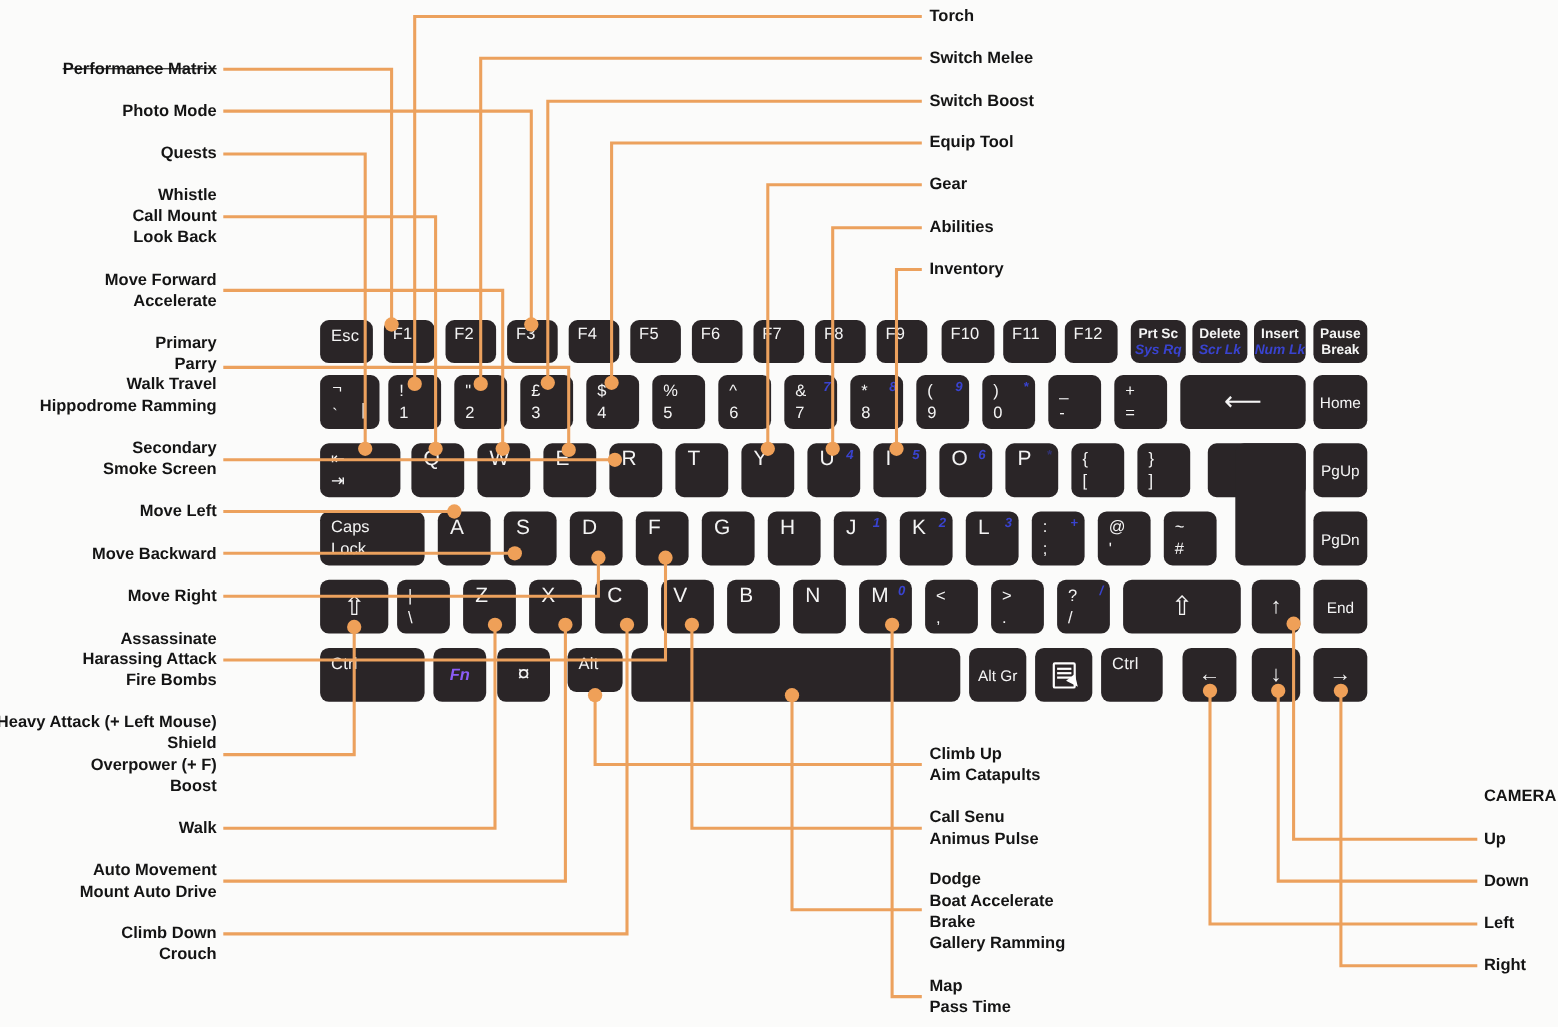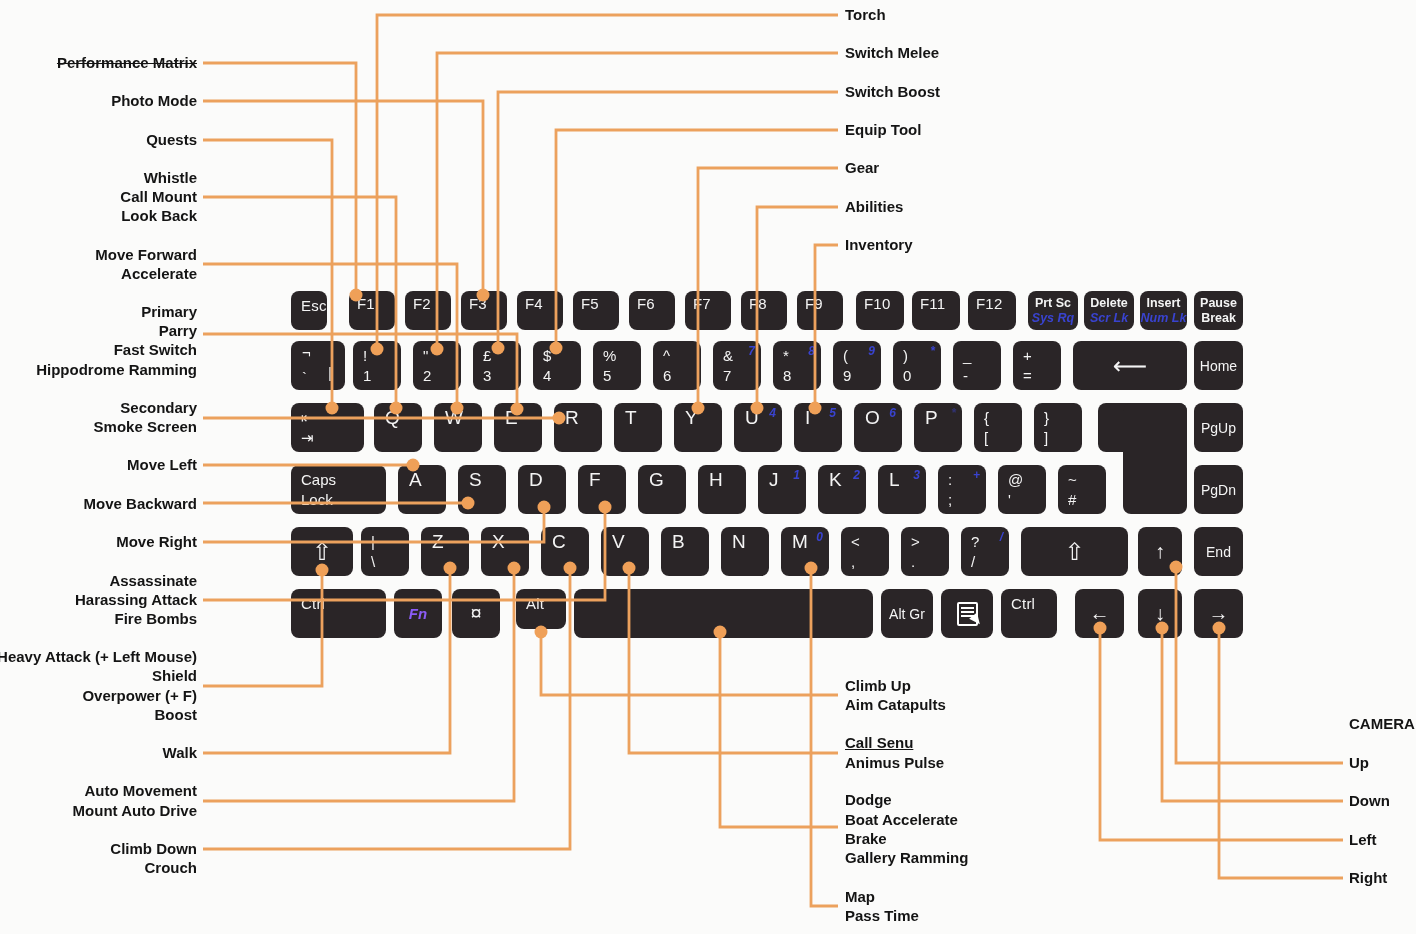--- a/index.html
+++ b/index.html
@@ -33,21 +33,21 @@
   .menu-ic .mcur{position:absolute;right:-7px;bottom:-6px;width:0;height:0;
                  border:5px solid transparent;border-top:11px solid #fff;transform:rotate(-38deg);}
   .lab{position:absolute;font-weight:bold;font-size:15px;color:#141414;white-space:nowrap;line-height:20px;}
   .lab.strike{text-decoration:line-through;}
 </style>
 </head>
 <body>
 
 <div id="stage">
   <div id="keys">
-      <div class="k ctrl" style="left: 291px; top: 291px; width: 36px; height: 39px;">
+      <div class="k ctrl" style="left: 291px; top: 291px; width: 48px; height: 39px;">
         <span class="cap">Esc</span>
       </div>
       <div class="k f" style="left: 349px; top: 291px; width: 46px; height: 39px;">
         <span class="cap">F1</span>
       </div>
       <div class="k f" style="left: 405px; top: 291px; width: 46px; height: 39px;">
         <span class="cap">F2</span>
       </div>
       <div class="k f" style="left: 461px; top: 291px; width: 46px; height: 39px;">
         <span class="cap">F3</span>
@@ -501,21 +501,21 @@
       <div class="lab strike" style="top: 53px; right: 1219px;">Performance Matrix</div>
       <div class="lab" style="top: 91px; right: 1219px;">Photo Mode</div>
       <div class="lab" style="top: 130px; right: 1219px;">Quests</div>
       <div class="lab" style="top: 168px; right: 1219px;">Whistle</div>
       <div class="lab" style="top: 187px; right: 1219px;">Call Mount</div>
       <div class="lab" style="top: 206px; right: 1219px;">Look Back</div>
       <div class="lab" style="top: 245px; right: 1219px;">Move Forward</div>
       <div class="lab" style="top: 264px; right: 1219px; margin-left: 44px;">Accelerate</div>
       <div class="lab" style="top: 302px; right: 1219px;">Primary</div>
       <div class="lab" style="top: 321px; right: 1219px;">Parry</div>
-      <div class="lab" style="top: 340px; right: 1219px;">Fast Switch</div>
+      <div class="lab" style="top: 340px; right: 1219px;">Walk Travel</div>
       <div class="lab" style="top: 360px; right: 1219px;">Hippodrome Ramming</div>
       <div class="lab" style="top: 398px; right: 1219px;">Secondary</div>
       <div class="lab" style="top: 417px; right: 1219px;">Smoke Screen</div>
       <div class="lab" style="top: 455px; right: 1219px;">Move Left</div>
       <div class="lab" style="top: 494px; right: 1219px;">Move Backward</div>
       <div class="lab" style="top: 532px; right: 1219px;">Move Right</div>
       <div class="lab" style="top: 571px; right: 1219px;">Assassinate</div>
       <div class="lab" style="top: 590px; right: 1219px;">Harassing Attack</div>
       <div class="lab" style="top: 609px; right: 1219px;">Fire Bombs</div>
       <div class="lab" style="top: 647px; right: 1219px;">Heavy Attack (+ Left Mouse)</div>
@@ -529,21 +529,21 @@
       <div class="lab" style="top: 858px; right: 1219px;">Crouch</div>
       <div class="lab" style="top: 5px; left: 845px;">Torch</div>
       <div class="lab" style="top: 43px; left: 845px;">Switch Melee</div>
       <div class="lab" style="top: 82px; left: 845px;">Switch Boost</div>
       <div class="lab" style="top: 120px; left: 845px;">Equip Tool</div>
       <div class="lab" style="top: 158px; left: 845px;">Gear</div>
       <div class="lab" style="top: 197px; left: 845px;">Abilities</div>
       <div class="lab" style="top: 235px; left: 845px;">Inventory</div>
       <div class="lab" style="top: 676px; left: 845px;">Climb Up</div>
       <div class="lab" style="top: 695px; left: 845px;">Aim Catapults</div>
-      <div class="lab" style="top: 733px; left: 845px; text-decoration: underline;">Call Senu</div>
+      <div class="lab" style="top: 733px; left: 845px;">Call Senu</div>
       <div class="lab" style="top: 753px; left: 845px;">Animus Pulse</div>
       <div class="lab" style="top: 790px; left: 845px;">Dodge</div>
       <div class="lab" style="top: 810px; left: 845px;">Boat Accelerate</div>
       <div class="lab" style="top: 829px; left: 845px;">Brake</div>
       <div class="lab" style="top: 848px; left: 845px;">Gallery Ramming</div>
       <div class="lab" style="top: 887px; left: 845px;">Map</div>
       <div class="lab" style="top: 906px; left: 845px;">Pass Time</div>
       <div class="lab" style="top: 714px; left: 1349px;">CAMERA</div>
       <div class="lab" style="top: 753px; left: 1349px;">Up</div>
       <div class="lab" style="top: 791px; left: 1349px;">Down</div>

